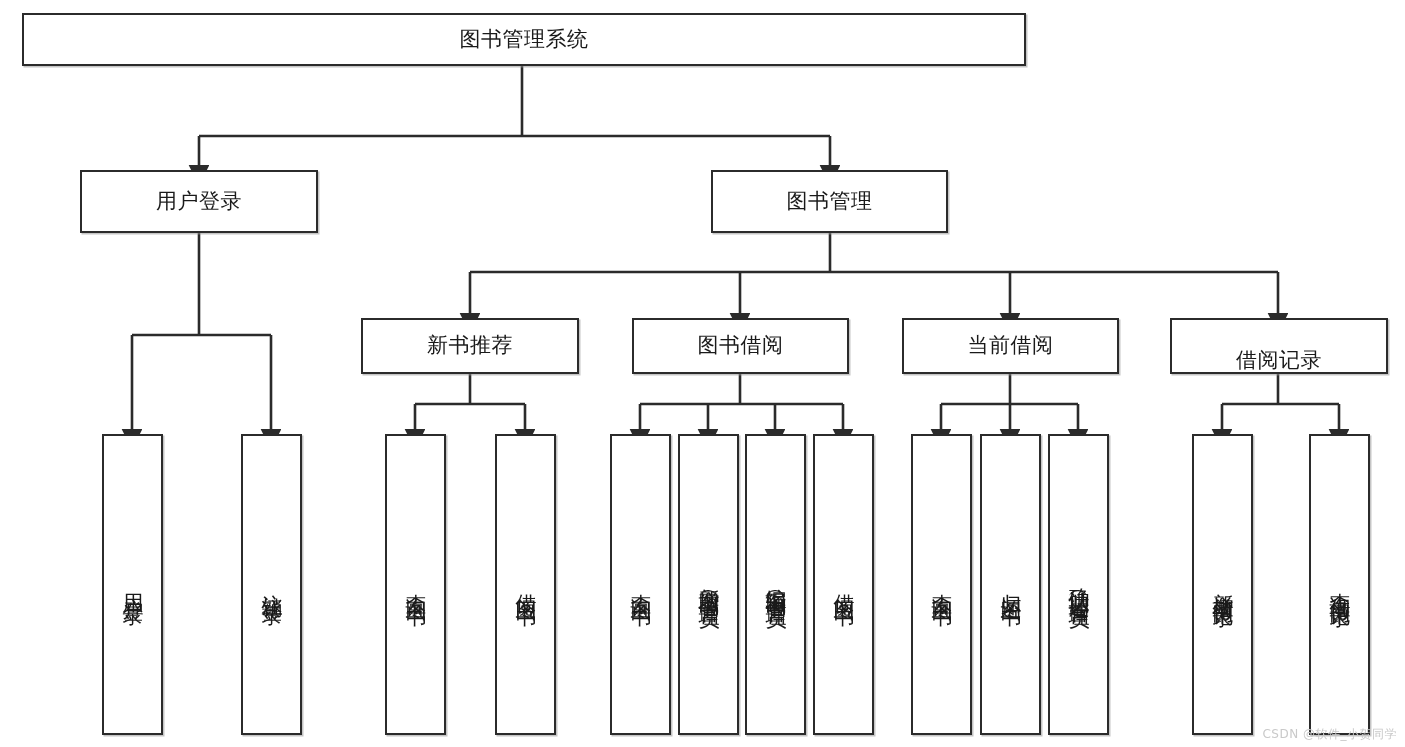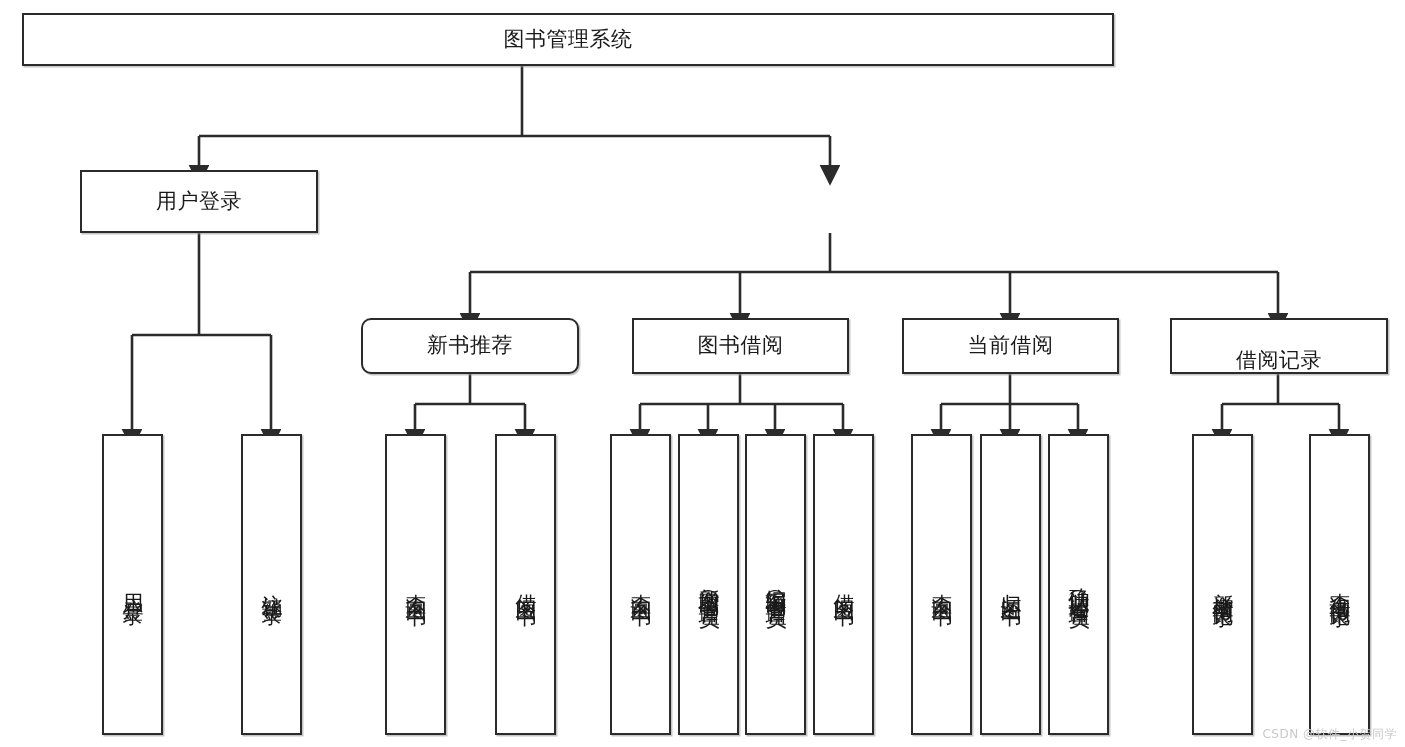--- a/index.html
+++ b/index.html
@@ -123,29 +123,32 @@
       <path d="M1010,404 L1010,432" marker-end="url(#arrow)"></path>
       <path d="M1078,404 L1078,432" marker-end="url(#arrow)"></path>
 
       <path d="M1278,374 L1278,404"></path>
       <path d="M1222,404 L1339,404"></path>
       <path d="M1222,404 L1222,432" marker-end="url(#arrow)"></path>
       <path d="M1339,404 L1339,432" marker-end="url(#arrow)"></path>
     </g>
   </svg>
 
-  <div class="node node-h" style="left:22px; top:13px; width:1092px; height:53px;">
+  <div class="node node-h" style="left:22px; top:13px; width:1004px; height:53px;">
     <span class="label">图书管理系统</span>
   </div>
 
   <div class="node node-h" style="left:80px; top:170px; width:238px; height:63px;">
     <span class="label">用户登录</span>
   </div>
-
-  <div class="node node-h" style="left:361px; top:318px; width:218px; height:56px;border-radius:10px;">
+  <div class="node node-h" style="left:711px; top:170px; width:237px; height:63px;">
+    <span class="label">图书管理</span>
+  </div>
+
+  <div class="node node-h" style="left:361px; top:318px; width:218px; height:56px;">
     <span class="label">新书推荐</span>
   </div>
   <div class="node node-h" style="left:632px; top:318px; width:217px; height:56px;">
     <span class="label">图书借阅</span>
   </div>
   <div class="node node-h" style="left:902px; top:318px; width:217px; height:56px;">
     <span class="label">当前借阅</span>
   </div>
   <div class="node node-h" style="left:1170px; top:318px; width:218px; height:56px;align-items:flex-end;">
     <span class="label">借阅记录</span>

